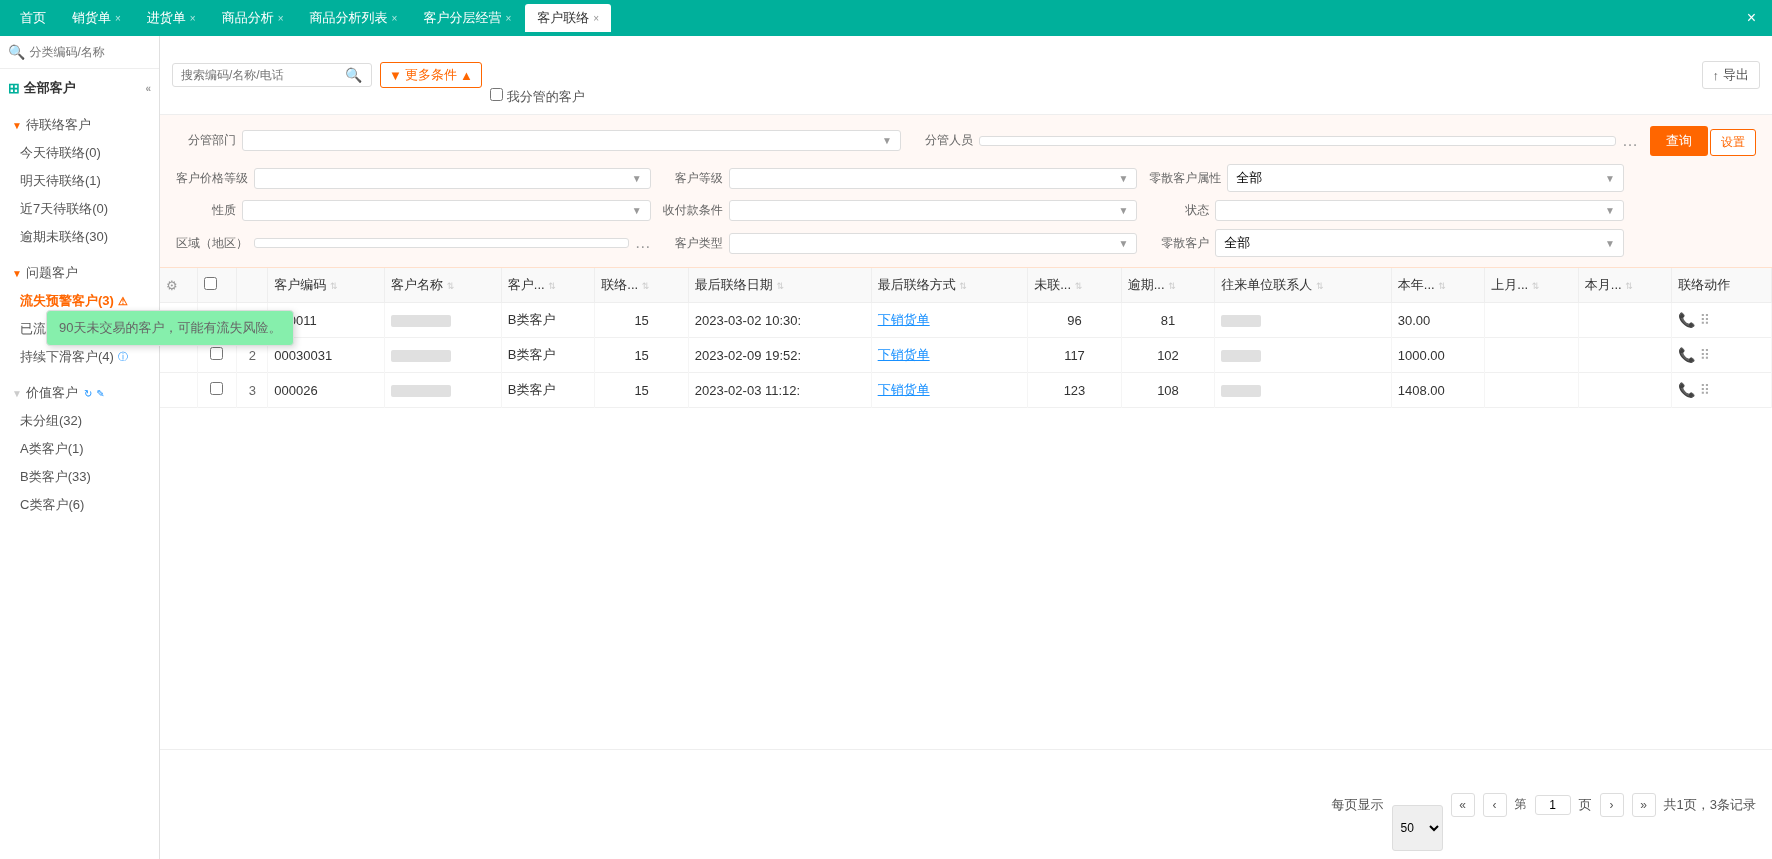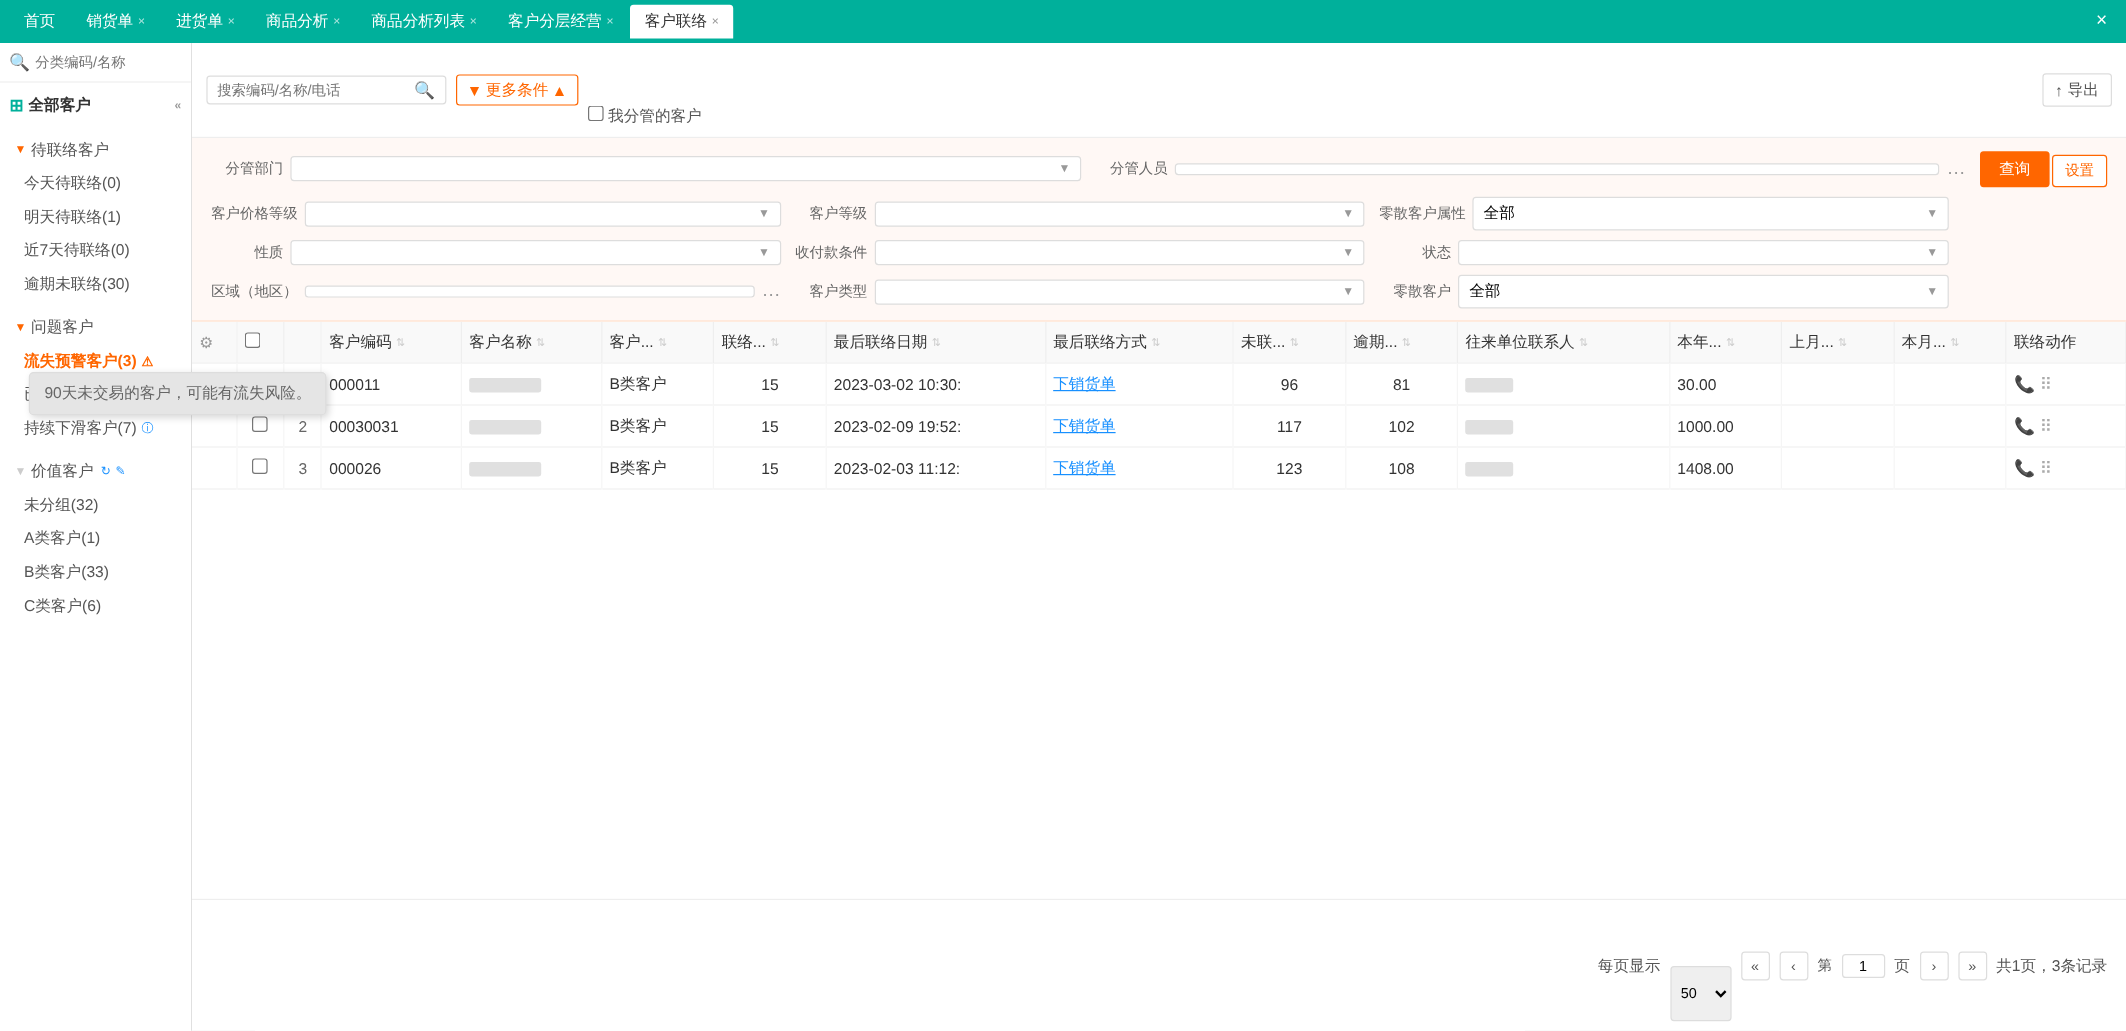--- a/index.html
+++ b/index.html
@@ -106,23 +106,23 @@
       gap: 4px;
     }
     .sidebar-item.active {
       color: #f60;
       font-weight: bold;
     }
     .sidebar-item .warning-icon { color: #f60; font-size: 11px; }
 
     .tooltip-box {
       position: absolute;
-      left: 24px;
+      left: 46px;
       top: 310px;
-      background: #e5e5e5;
+      background: #86efac;
       border: 1px solid #ddd;
       border-radius: 4px;
       padding: 8px 12px;
       font-size: 12px;
       color: #666;
       box-shadow: 2px 2px 6px rgba(0,0,0,0.15);
       z-index: 100;
       white-space: nowrap;
     }
 
@@ -457,21 +457,21 @@
       </div>
       <div class="sidebar-item active">
         <span>流失预警客户(3)</span>
         <span class="warning-icon">⚠</span>
       </div>
       <div class="sidebar-item">
         <span>已流失客户(24)</span>
         <span style="color:#1890ff;font-size:10px;">ⓘ</span>
       </div>
       <div class="sidebar-item">
-        <span>持续下滑客户(7)</span>
+        <span>持续下滑客户(4)</span>
         <span style="color:#1890ff;font-size:10px;">ⓘ</span>
       </div>
     </div>
 
     <div class="sidebar-section">
       <div class="sidebar-group-label">
         <span class="arrow" style="color:#ccc;">▼</span>
         <span>价值客户</span>
         <span style="color:#1890ff;font-size:10px;margin-left:2px;">↻</span>
         <span style="color:#1890ff;font-size:10px;">✎</span>

